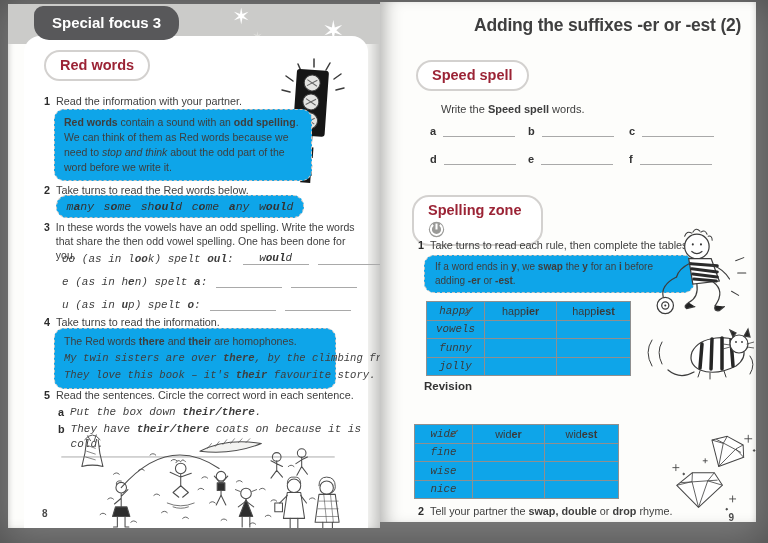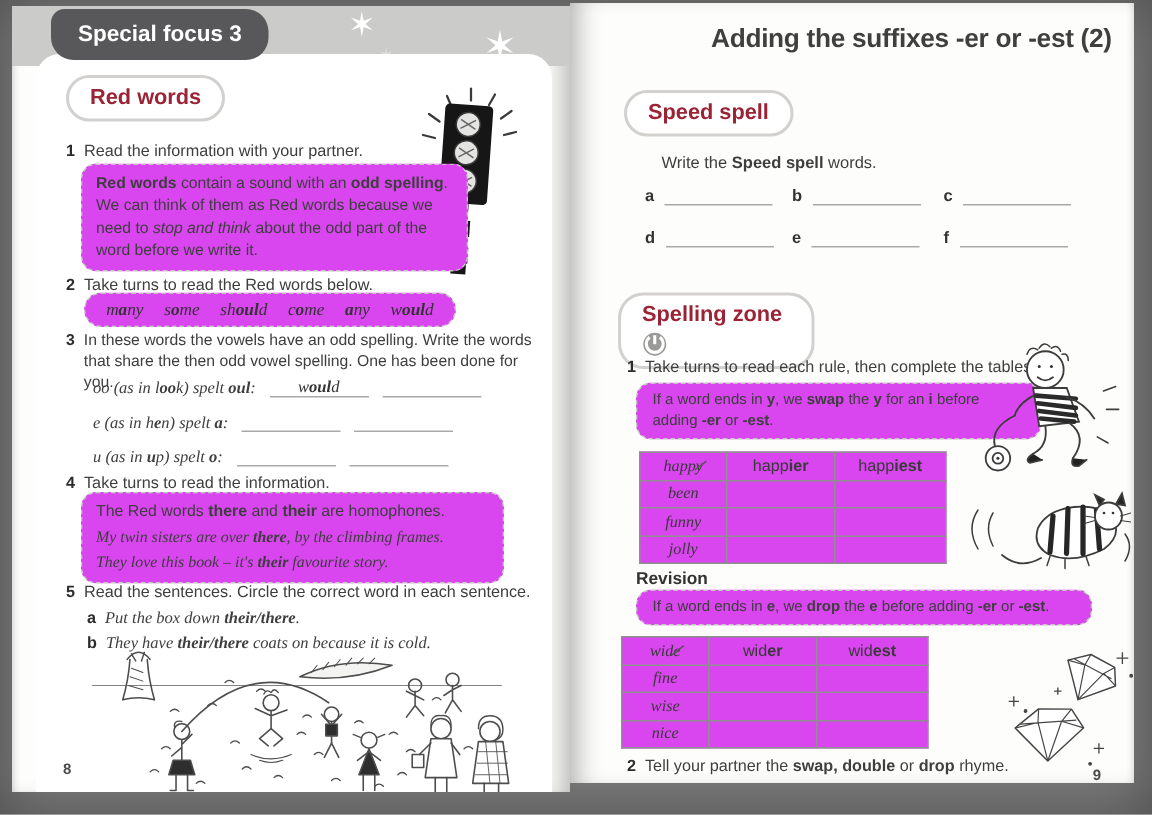--- a/index.html
+++ b/index.html
@@ -22,35 +22,35 @@
   .tab-left{left:26px;top:2px;padding:9px 18px 10px;border-radius:9px 15px 15px 15px;}
   .tab-right{left:24px;top:0;padding:9px 18px 11px;border-radius:4px 4px 15px 15px;}
   .panel{left:16px;top:32px;width:344px;height:492px;background:#fff;border-radius:16px 16px 0 0;}
   
   .pill{display:inline-block;background:#fff;border:2px solid #d3d1cf;border-radius:17px;
     padding:6px 14px;font-weight:bold;font-size:14.5px;color:#9b2335;line-height:1;}
   .pill .zicon{vertical-align:-3px;margin-left:6px;}
   
   .q{position:absolute;font-size:10.8px;color:#3e3e3e;display:flex;gap:6px;line-height:1.32;}
   .qnum{font-weight:bold;color:#2c2c2c;flex:0 0 auto;}
-  .hand{font-family:Liberation Serif, serif;font-style:italic;}
-  .dashed{border:1.5px dashed #c6c4c2;border-radius:10px;background:#d946ef;}
+  .hand{font-family:Liberation Mono, monospace;font-style:italic;}
+  .dashed{border:1.5px dashed #c6c4c2;border-radius:10px;background:#0ea5e9;}
   .blank{display:inline-block;border-bottom:1.1px solid #a9a9a9;height:12px;vertical-align:bottom;text-align:center;}
   .spelt-row{position:absolute;font-size:11px;color:#3e3e3e;white-space:nowrap;}
   .spelt-row .blank{width:66px;margin-left:9px;font-size:11px;color:#333;}
   
   .infobox{position:absolute;font-size:10.5px;color:#3e3e3e;line-height:1.42;padding:5px 9px;}
   .hbox-line{white-space:nowrap;line-height:1.62;font-size:10.6px;color:#3e3e3e;}
   
   .title{font-weight:bold;font-size:17.5px;color:#3f3f3f;letter-spacing:-.2px;}
   .title b{font-weight:bold;}
   .ss-item{position:absolute;font-size:11px;font-weight:bold;color:#333;white-space:nowrap;}
   .ss-item .blank{width:72px;margin-left:7px;}
   .rulebox{position:absolute;font-size:10px;color:#3e3e3e;line-height:1.4;padding:4px 10px;}
-  table.rt{position:absolute;border-collapse:collapse;table-layout:fixed;background:#d946ef;}
+  table.rt{position:absolute;border-collapse:collapse;table-layout:fixed;background:#0ea5e9;}
   table.rt td,table.rt th{border:1px solid #8f8f8f;height:17.5px;text-align:center;
     font-size:10.8px;color:#3a3a3a;font-weight:normal;padding:0 2px;}
   .struck{position:relative;display:inline-block;}
   .struck::after{content:"";position:absolute;left:-2px;right:-3px;top:46%;
     border-top:1.3px solid #555;transform:rotate(-38deg);}
   .revision{position:absolute;font-weight:bold;font-size:11.5px;color:#333;}
   .pageno{position:absolute;font-size:10px;font-weight:bold;color:#4a4a4a;}
   svg{display:block;}
   svg .sk{stroke:#4d4d4d;fill:none;stroke-width:1.1;stroke-linecap:round;stroke-linejoin:round;}
 </style>
@@ -271,21 +271,21 @@
           <col style="width:72px">
           <col style="width:74px">
         </colgroup>
       <tbody>
           <tr>
         <th class="hand">happ<span class="struck">y</span></th>
         <th>happ<b>ier</b></th>
         <th>happ<b>iest</b></th>
       </tr>
       <tr>
-            <td class="hand">been</td>
+            <td class="hand">vowels</td>
             <td></td>
             <td></td>
           </tr>
       <tr>
             <td class="hand">funny</td>
             <td></td>
             <td></td>
           </tr>
       <tr>
             <td class="hand">jolly</td>
@@ -326,21 +326,20 @@
         <circle cx="96" cy="16" r="0.9" fill="#333" stroke="none"></circle>
           <circle cx="102" cy="16" r="0.9" fill="#333" stroke="none"></circle>
         <path d="M90 19 l-7 -1 M90 21 l-7 2 M107 18 l7 -2 M107 21 l7 1" stroke-width="0.8"></path>
         <path d="M60 45 l-2 6 M70 47 v6 M84 45 l2 6" stroke-width="1"></path>
         <path d="M110 30 q6 8 0 18" stroke-width="1"></path>
       </g>
     </svg>
 
     <div class="revision" style="left:44px;top:378px;">Revision</div>
 
-    <div class="rulebox dashed" style="left:44px;top:391px;width:282px;white-space:nowrap;">If a word ends in <b>e</b>, we <b>drop</b> the <b>e</b> before adding <b>-er</b> or <b>-est</b>.</div>
 
     <table class="rt" style="left:34px;top:422px;width:204px;">
       <colgroup>
           <col style="width:58px">
           <col style="width:72px">
           <col style="width:74px">
         </colgroup>
       <tbody>
           <tr>
         <th class="hand">wid<span class="struck">e</span></th>

